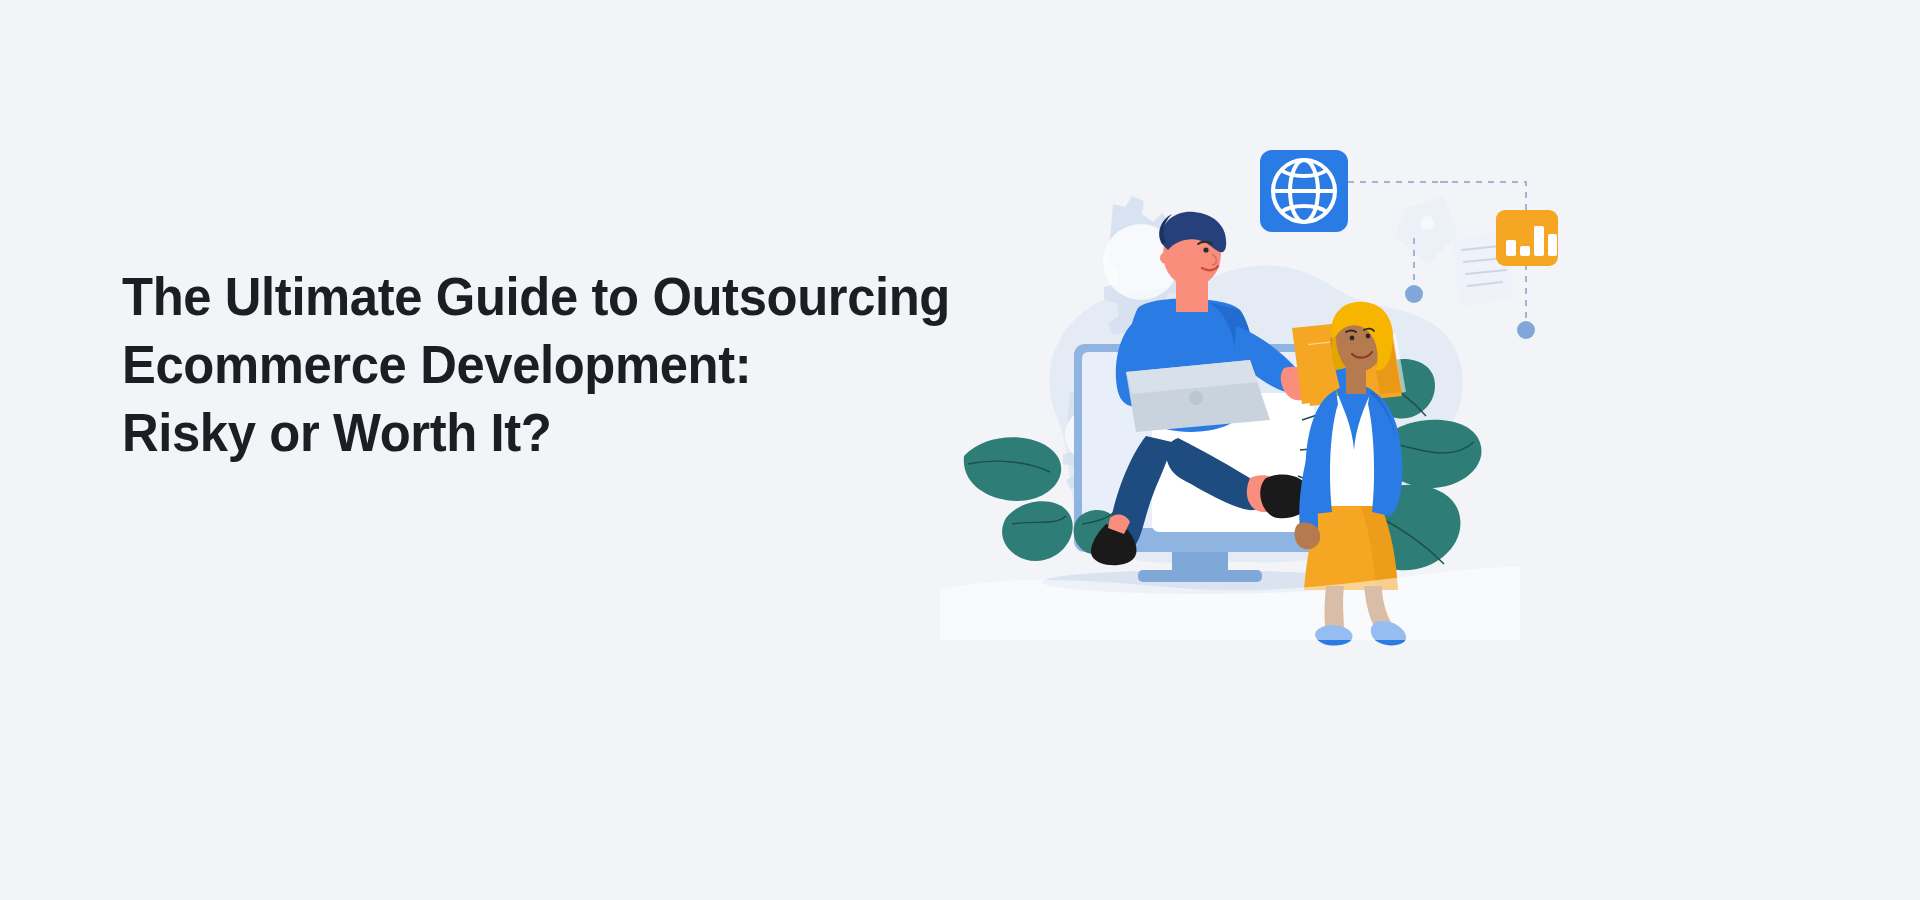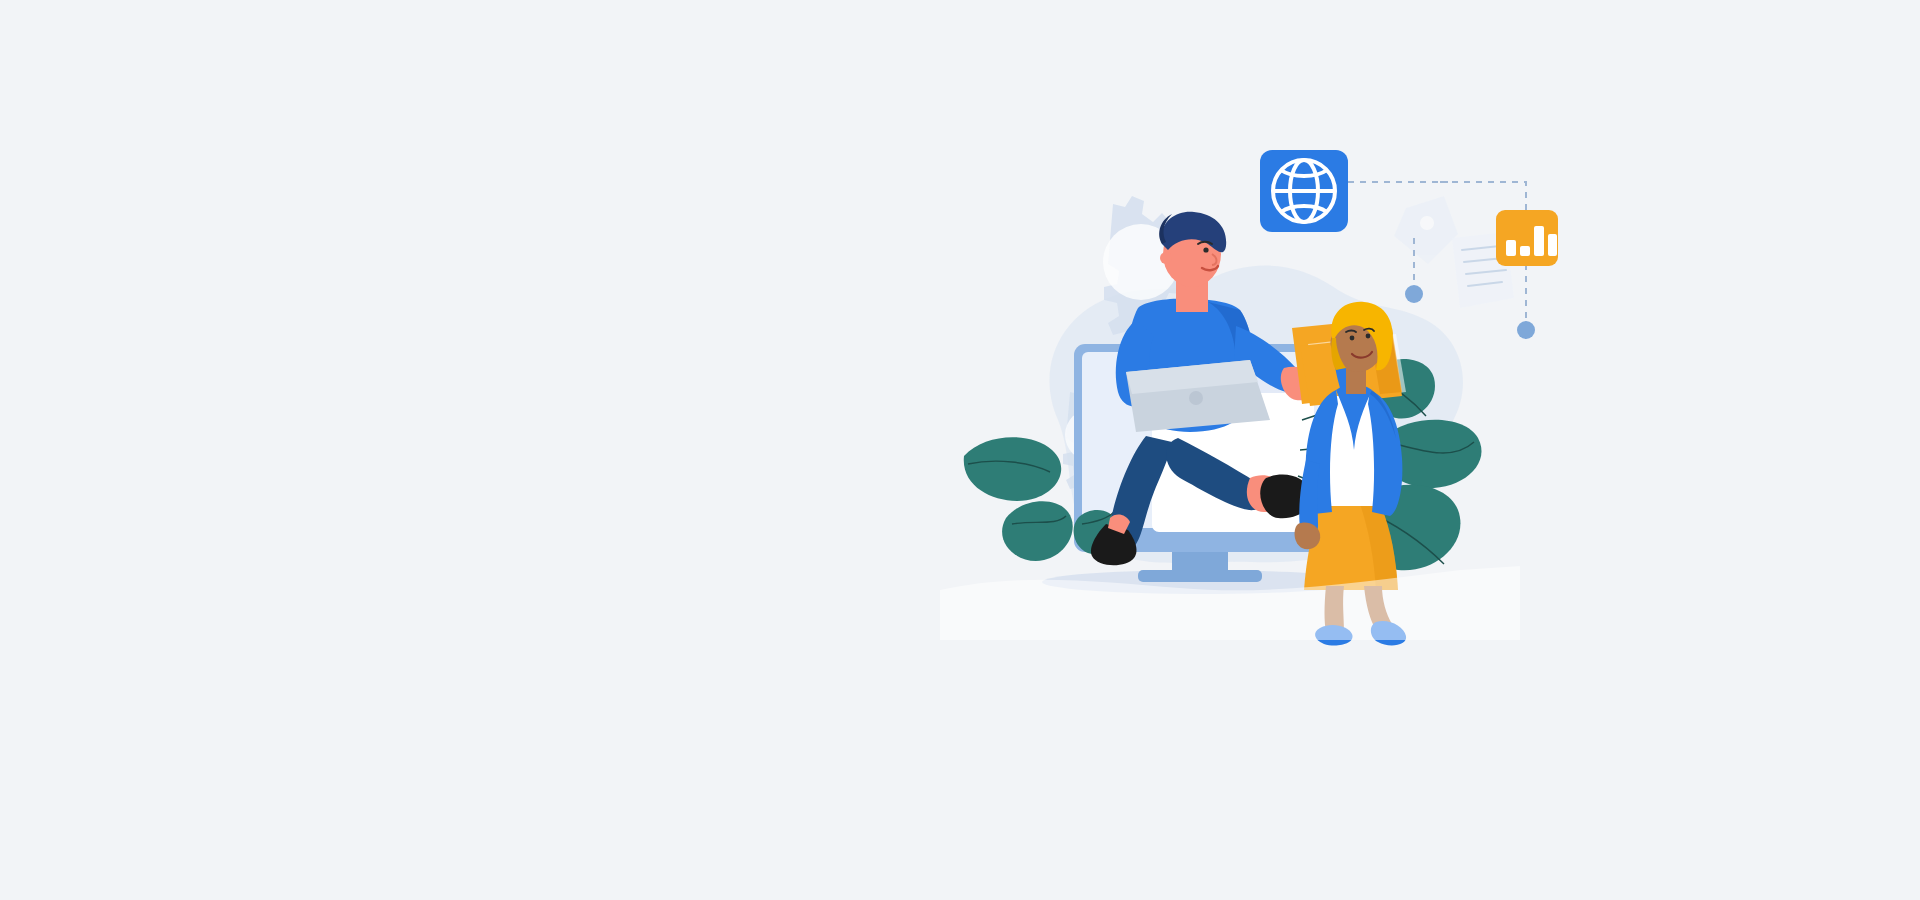--- a/index.html
+++ b/index.html
@@ -39,20 +39,25 @@
     width:580px;
     height:520px;
   }
   .illustration svg{ display:block; width:100%; height:100%; overflow:visible; }
 </style>
 </head>
 <body>
 
 <div class="page">
 
+  <div class="headline">
+    <div class="line">The Ultimate Guide to Outsourcing</div>
+    <div class="line">Ecommerce Development:</div>
+    <div class="line">Risky or Worth It?</div>
+  </div>
 
   <div class="illustration">
     <svg viewBox="0 0 580 520" xmlns="http://www.w3.org/2000/svg">
       <defs>
         <clipPath id="screenClip">
           <rect x="142" y="232" width="232" height="186" rx="6"></rect>
         </clipPath>
       </defs>
 
       <g>

